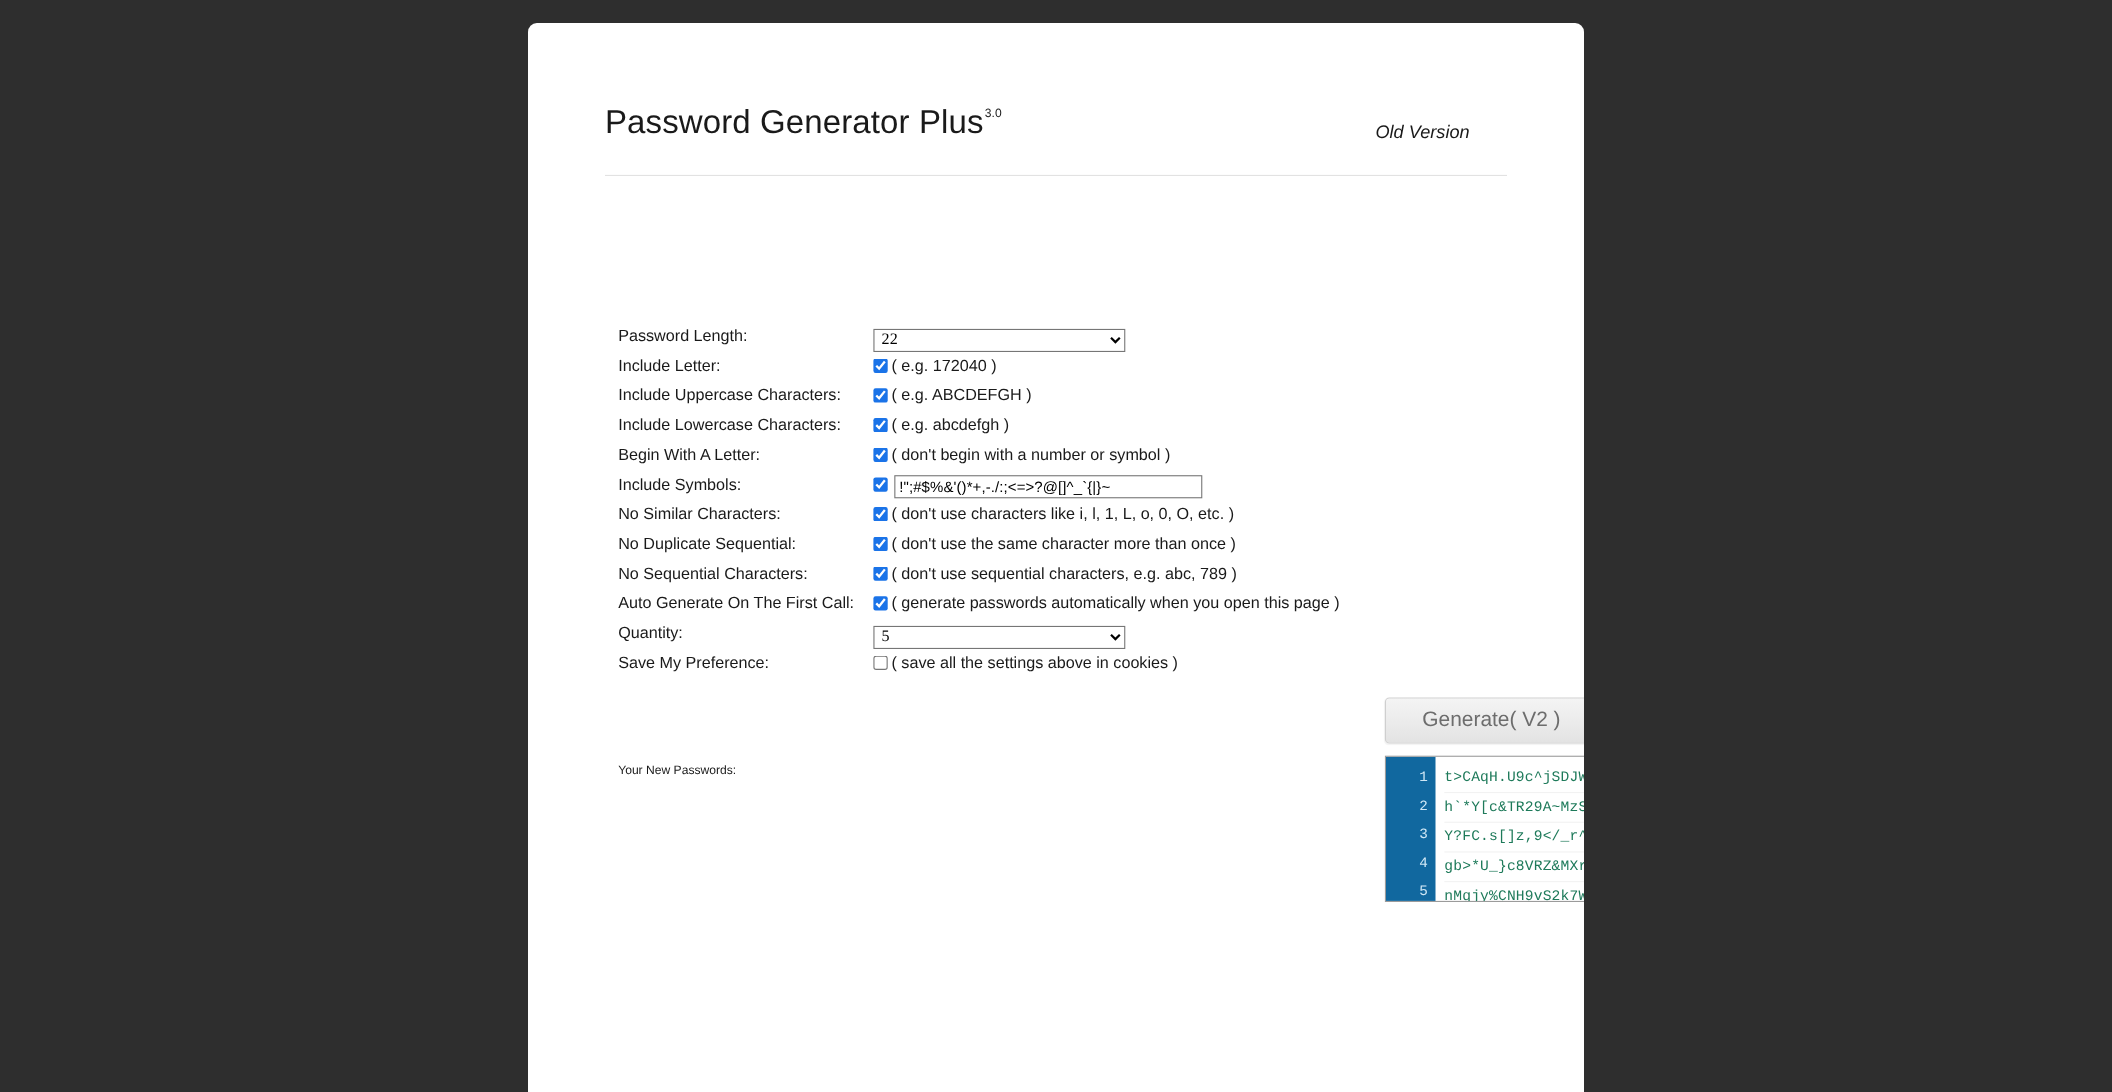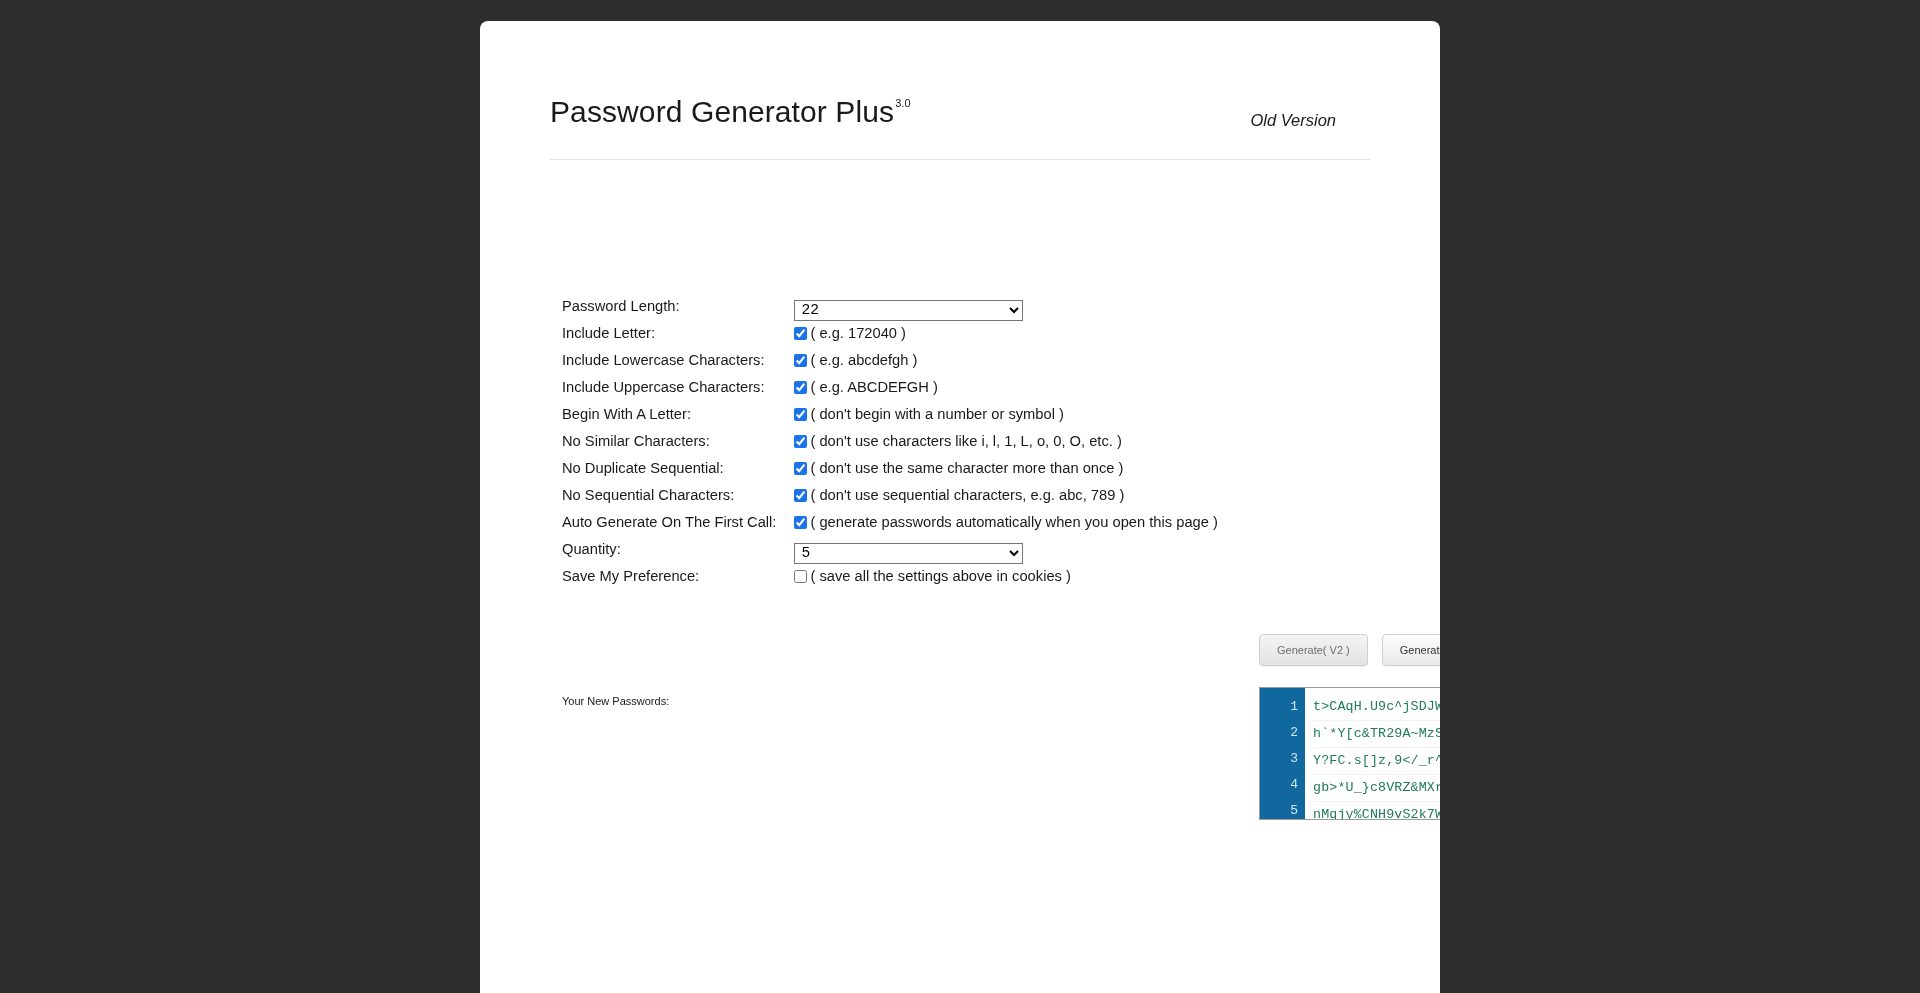--- a/index.html
+++ b/index.html
@@ -98,21 +98,21 @@
   }
   .hint {
     font-size: 14.7px;
     color: #1a1a1a;
     margin-left: 2px;
     vertical-align: top;
     line-height: 27px;
   }
 
   select.combo {
-    font-family: Liberation Mono, monospace;
+    font-family: Liberation Serif, serif;
     font-size: 14.6px;
     width: 229px;
     height: 21px;
     padding: 0 2px;
     margin: 0;
     background: #ffffff;
     border: 1px solid #767676;
     color: #000;
     border-radius: 0;
     position: relative;
@@ -149,26 +149,26 @@
   
   .buttons {
     position: absolute;
     left: 779px;
     top: 613px;
     white-space: nowrap;
   }
   .btn {
     display: inline-block;
     font-family: "Liberation Sans", sans-serif;
-    font-size: 11px;
+    font-size: 19px;
     color: #333333;
     background: linear-gradient(to bottom, #fcfcfc 0%, #f2f2f2 55%, #eaeaea 100%);
     border: 1px solid #cfcfcf;
     border-radius: 4px;
-    padding: 9px 17px;
+    padding: 9px 33px;
     margin-right: 14px;
     cursor: pointer;
     box-shadow: 0 1px 1px rgba(0,0,0,0.05);
     line-height: normal;
   }
   .btn.disabled {
     color: #6d6d6d;
     background: linear-gradient(to bottom, #f4f4f4 0%, #ebebeb 55%, #e3e3e3 100%);
   }
 
@@ -245,34 +245,38 @@
           </select>
         </span>
       </div>
 
       <div class="row">
         <span class="lbl">Include Letter:</span>
         <span class="ctl"><input class="cb" type="checkbox" checked="" style=""><span class="hint">( e.g. 172040 )</span></span>
       </div>
 
       <div class="row">
+        <span class="lbl">Include Uppercase Characters:</span>
+        <span class="ctl"><input class="cb" type="checkbox" checked="" style=""><span class="hint">( e.g. ABCDEFGH )</span></span>
+      </div>
+
+      <div class="row">
         <span class="lbl">Include Lowercase Characters:</span>
         <span class="ctl"><input class="cb" type="checkbox" checked="" style=""><span class="hint">( e.g. abcdefgh )</span></span>
       </div>
 
       <div class="row">
-        <span class="lbl">Include Uppercase Characters:</span>
-        <span class="ctl"><input class="cb" type="checkbox" checked="" style=""><span class="hint">( e.g. ABCDEFGH )</span></span>
-      </div>
-
-      <div class="row">
         <span class="lbl">Begin With A Letter:</span>
         <span class="ctl"><input class="cb" type="checkbox" checked="" style=""><span class="hint">( don't begin with a number or symbol )</span></span>
       </div>
 
+      <div class="row">
+        <span class="lbl">Include Symbols:</span>
+        <span class="ctl"><input class="cb" type="checkbox" checked="" style=""><input class="symfield" type="text" value="!&quot;;#$%&amp;'()*+,-./:;&lt;=&gt;?@[]^_`{|}~" style=""></span>
+      </div>
 
       <div class="row">
         <span class="lbl">No Similar Characters:</span>
         <span class="ctl"><input class="cb" type="checkbox" checked="" style=""><span class="hint">( don't use characters like i, l, 1, L, o, 0, O, etc. )</span></span>
       </div>
 
       <div class="row">
         <span class="lbl">No Duplicate Sequential:</span>
         <span class="ctl"><input class="cb" type="checkbox" checked="" style=""><span class="hint">( don't use the same character more than once )</span></span>
       </div>

